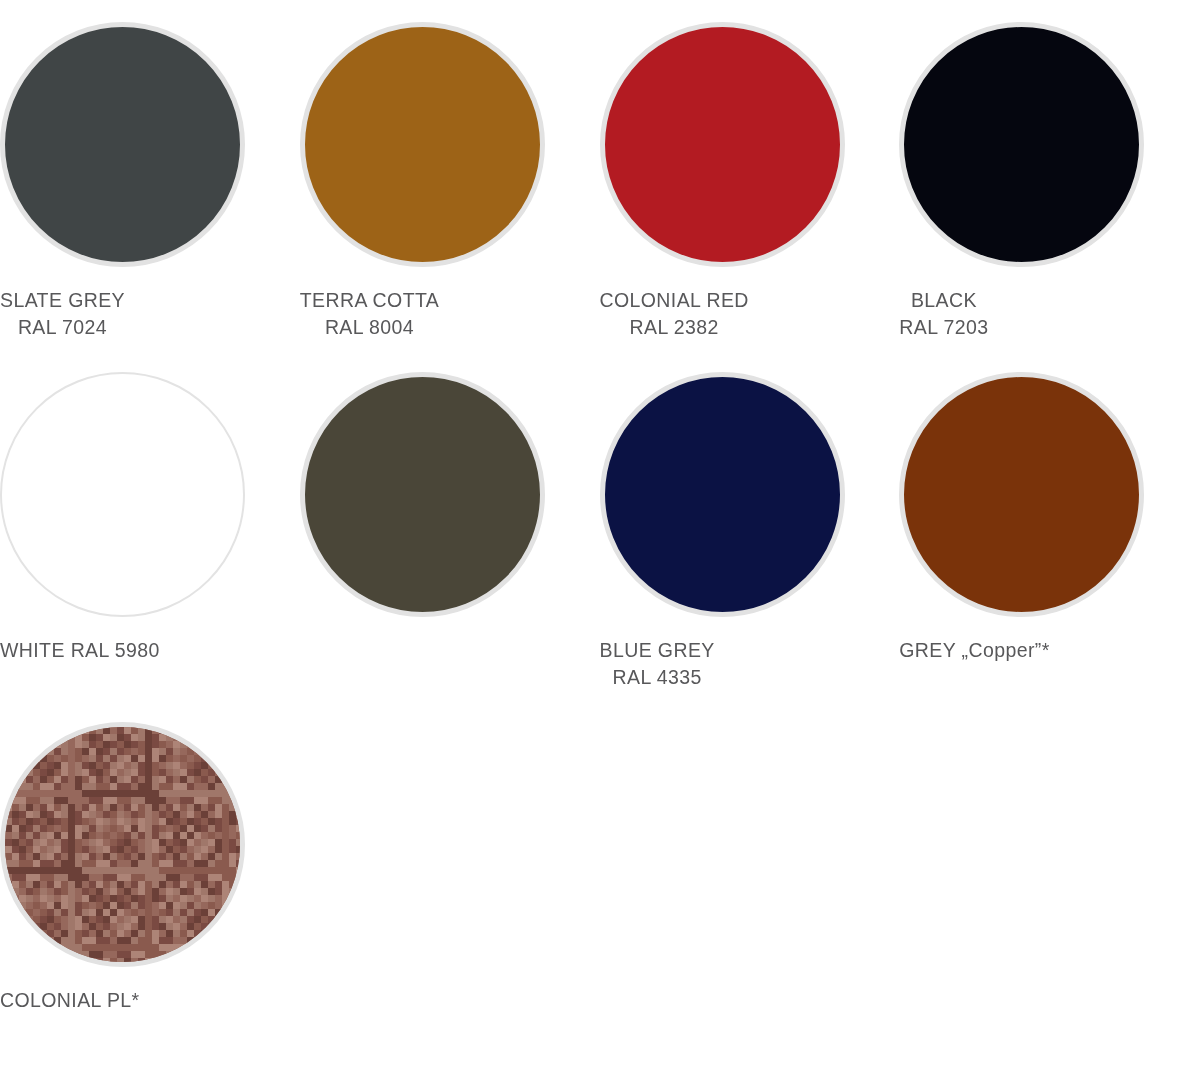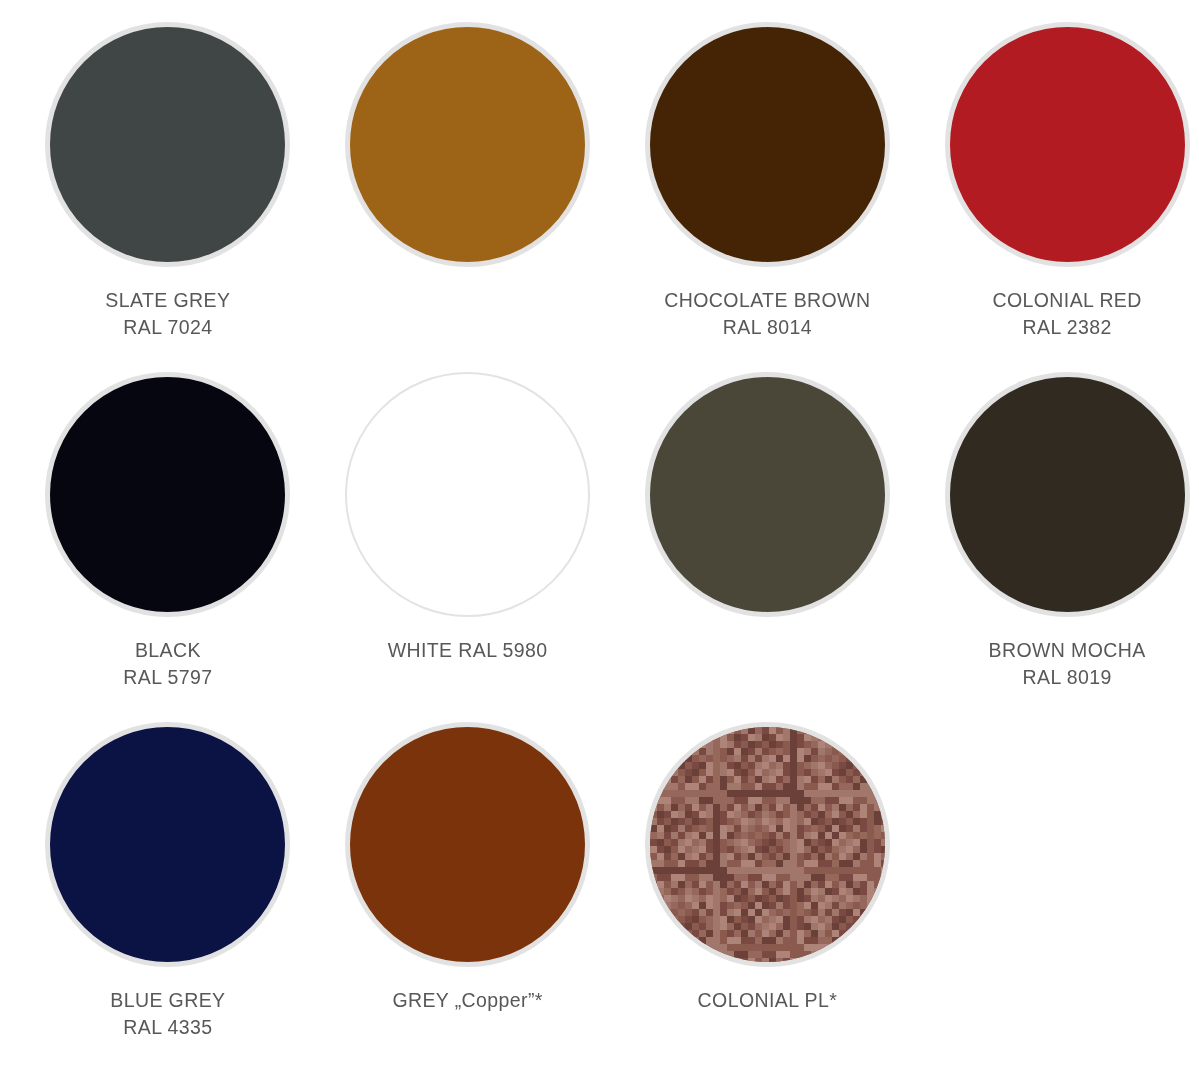--- a/index.html
+++ b/index.html
@@ -22,22 +22,21 @@
     grid-template-columns: repeat(4, 1fr);
     grid-template-rows: repeat(3, 350px);
     align-content: start;
     padding-top: 22px;
     box-sizing: border-box;
   }
 
   .swatch-cell {
     display: flex;
     flex-direction: column;
-    align-items: center;
-    padding-left: 36px;
+    align-items: flex-start;
   }
 
   .disc-wrap {
     width: 245px;
     height: 245px;
     position: relative;
   }
 
   
   .disc {
@@ -90,59 +89,47 @@
       <div class="disc-wrap">
         <div class="disc" style="background: rgb(64, 69, 70); border-color: rgb(226, 226, 226);"></div>
       </div>
       <div class="caption">SLATE GREY
 RAL 7024</div>
     </div>
     <div class="swatch-cell">
       <div class="disc-wrap">
         <div class="disc" style="background: rgb(157, 99, 23); border-color: rgb(226, 226, 226);"></div>
       </div>
-    </div>
-    <div class="swatch-cell">
-      <div class="disc-wrap">
-        <div class="disc" style="background: rgb(68, 36, 4); border-color: rgb(226, 226, 226);"></div>
-      </div>
-      <div class="caption">CHOCOLATE BROWN
-RAL 8014</div>
+      <div class="caption">TERRA COTTA
+RAL 8004</div>
     </div>
     <div class="swatch-cell">
       <div class="disc-wrap">
         <div class="disc" style="background: rgb(179, 27, 34); border-color: rgb(226, 226, 226);"></div>
       </div>
       <div class="caption">COLONIAL RED
 RAL 2382</div>
     </div>
     <div class="swatch-cell">
       <div class="disc-wrap">
         <div class="disc" style="background: rgb(5, 6, 15); border-color: rgb(226, 226, 226);"></div>
       </div>
       <div class="caption">BLACK
-RAL 5797</div>
+RAL 7203</div>
     </div>
     <div class="swatch-cell">
       <div class="disc-wrap">
         <div class="disc outline-only" style="background: rgb(255, 255, 255); border-color: rgb(227, 227, 227);"></div>
       </div>
       <div class="caption">WHITE RAL 5980</div>
     </div>
     <div class="swatch-cell">
       <div class="disc-wrap">
         <div class="disc" style="background: rgb(74, 70, 56); border-color: rgb(226, 226, 226);"></div>
       </div>
-    </div>
-    <div class="swatch-cell">
-      <div class="disc-wrap">
-        <div class="disc" style="background: rgb(48, 42, 32); border-color: rgb(226, 226, 226);"></div>
-      </div>
-      <div class="caption">BROWN MOCHA
-RAL 8019</div>
     </div>
     <div class="swatch-cell">
       <div class="disc-wrap">
         <div class="disc" style="background: rgb(11, 18, 68); border-color: rgb(226, 226, 226);"></div>
       </div>
       <div class="caption">BLUE GREY
 RAL 4335</div>
     </div>
     <div class="swatch-cell">
       <div class="disc-wrap">

